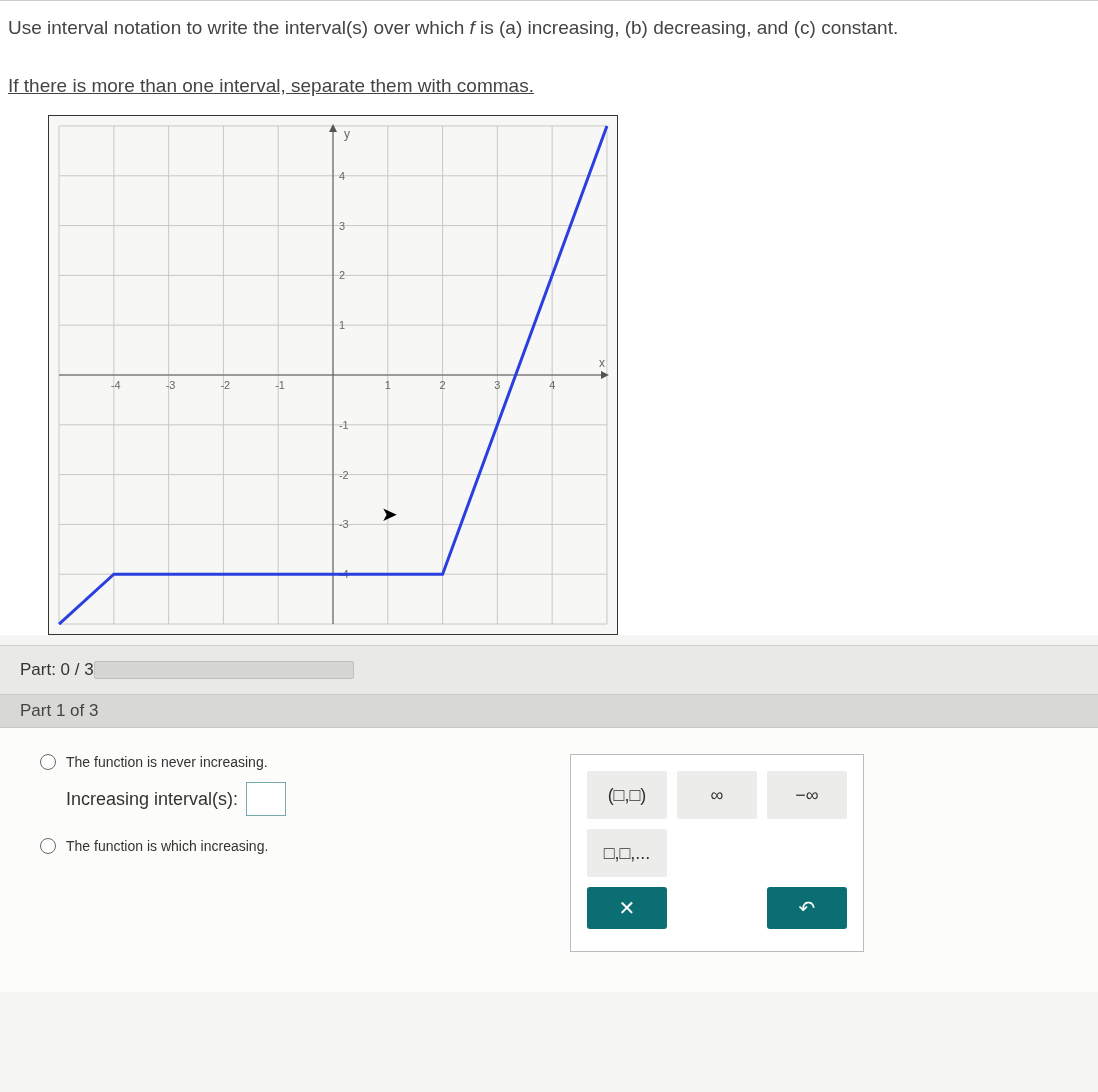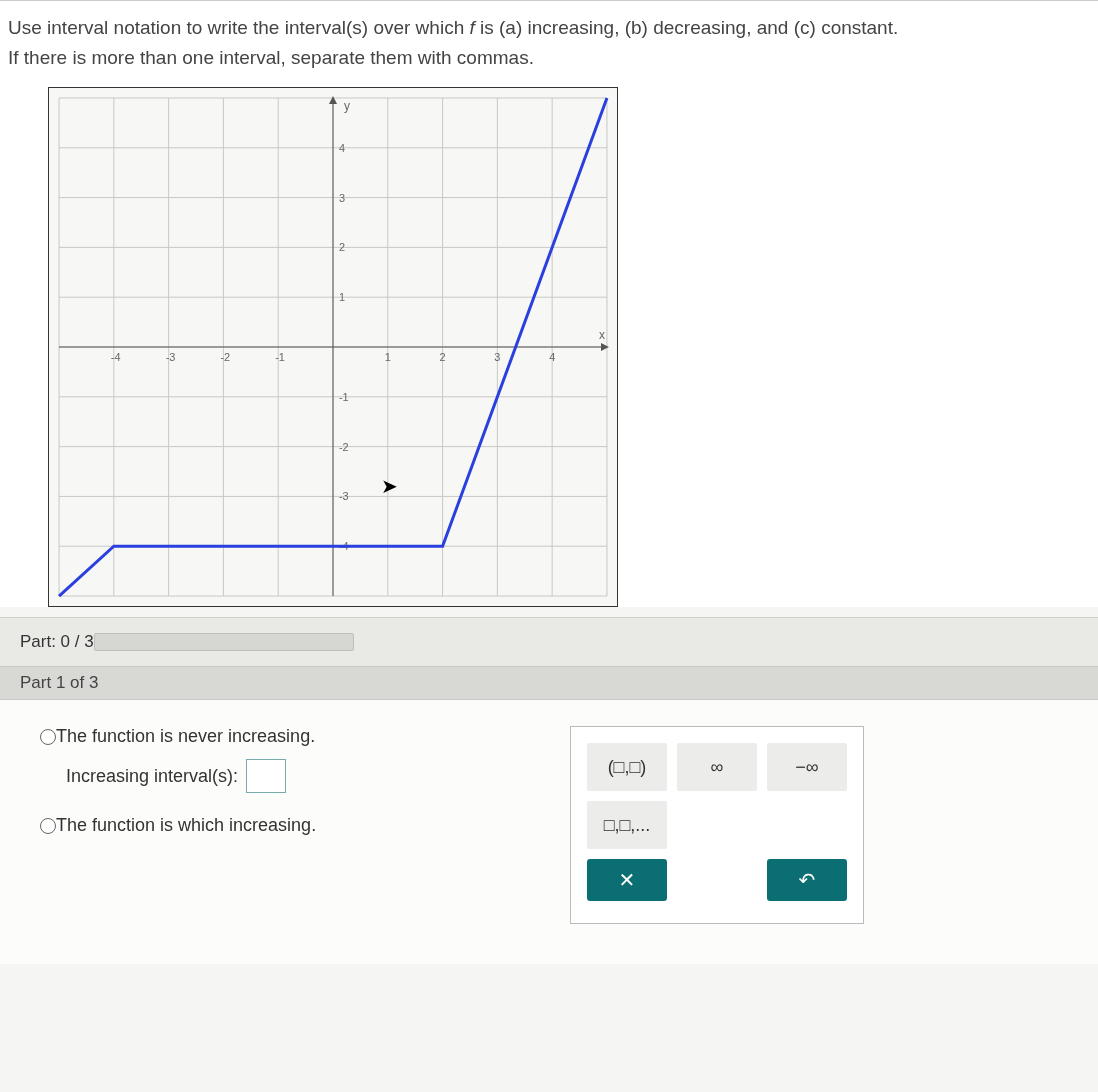--- a/index.html
+++ b/index.html
@@ -11,21 +11,21 @@
     height: 1092px;
     overflow: hidden;
   }
   .question-area {
     background: #fff;
     padding: 12px 20px 0 8px;
     border-top: 1px solid #ccc;
   }
   .qtext { font-size: 19px; color: #444; line-height: 1.6; }
   .qtext em { font-style: italic; }
-  .qtext2 { font-size: 19px; color: #444; margin-top: 4px; }
+  .qtext2 { font-size: 19px; color: #444; margin-top: 32px; text-decoration: underline; }
   .graph-wrap { margin: 18px 0 10px 40px; }
   .graph-frame {
     width: 570px; height: 520px;
     border: 1px solid #333;
     background: #f7f7f5;
     position: relative;
   }
   svg.plot { width: 100%; height: 100%; display:block; }
   .grid line { stroke: #c8c8c4; stroke-width: 1; }
   .axis line { stroke: #555; stroke-width: 1; }
@@ -52,21 +52,21 @@
     font-size: 17px; color: #444;
     border-top: 1px solid #c8c8c5;
     border-bottom: 1px solid #c8c8c5;
   }
   .answer-area {
     background: #fcfcfa;
     padding: 26px 30px 40px 40px;
     display: flex; gap: 60px; align-items:flex-start;
   }
   .options { flex: 0 0 470px; }
-  .opt-row { display:flex; align-items:center; margin-bottom: 22px; font-size:18px; color:#333;}
+  .opt-row { display:flex; align-items:center; gap:10px; margin-bottom: 22px; font-size:14px; color:#333;}
   .radio {
     width:16px; height:16px; border:1.5px solid #666; border-radius:50%; flex:0 0 16px;
     display:inline-block; background:#fff;
   }
   .sub-row { margin-left: 26px; margin-top:-10px; margin-bottom:22px; font-size:18px; color:#333; display:flex; align-items:center; gap:8px;}
   .input-box {
     width: 40px; height: 34px; border:1px solid #7aa; background:#fff;
   }
   .palette {
     border:1px solid #bbb; background:#fff; padding:16px;

